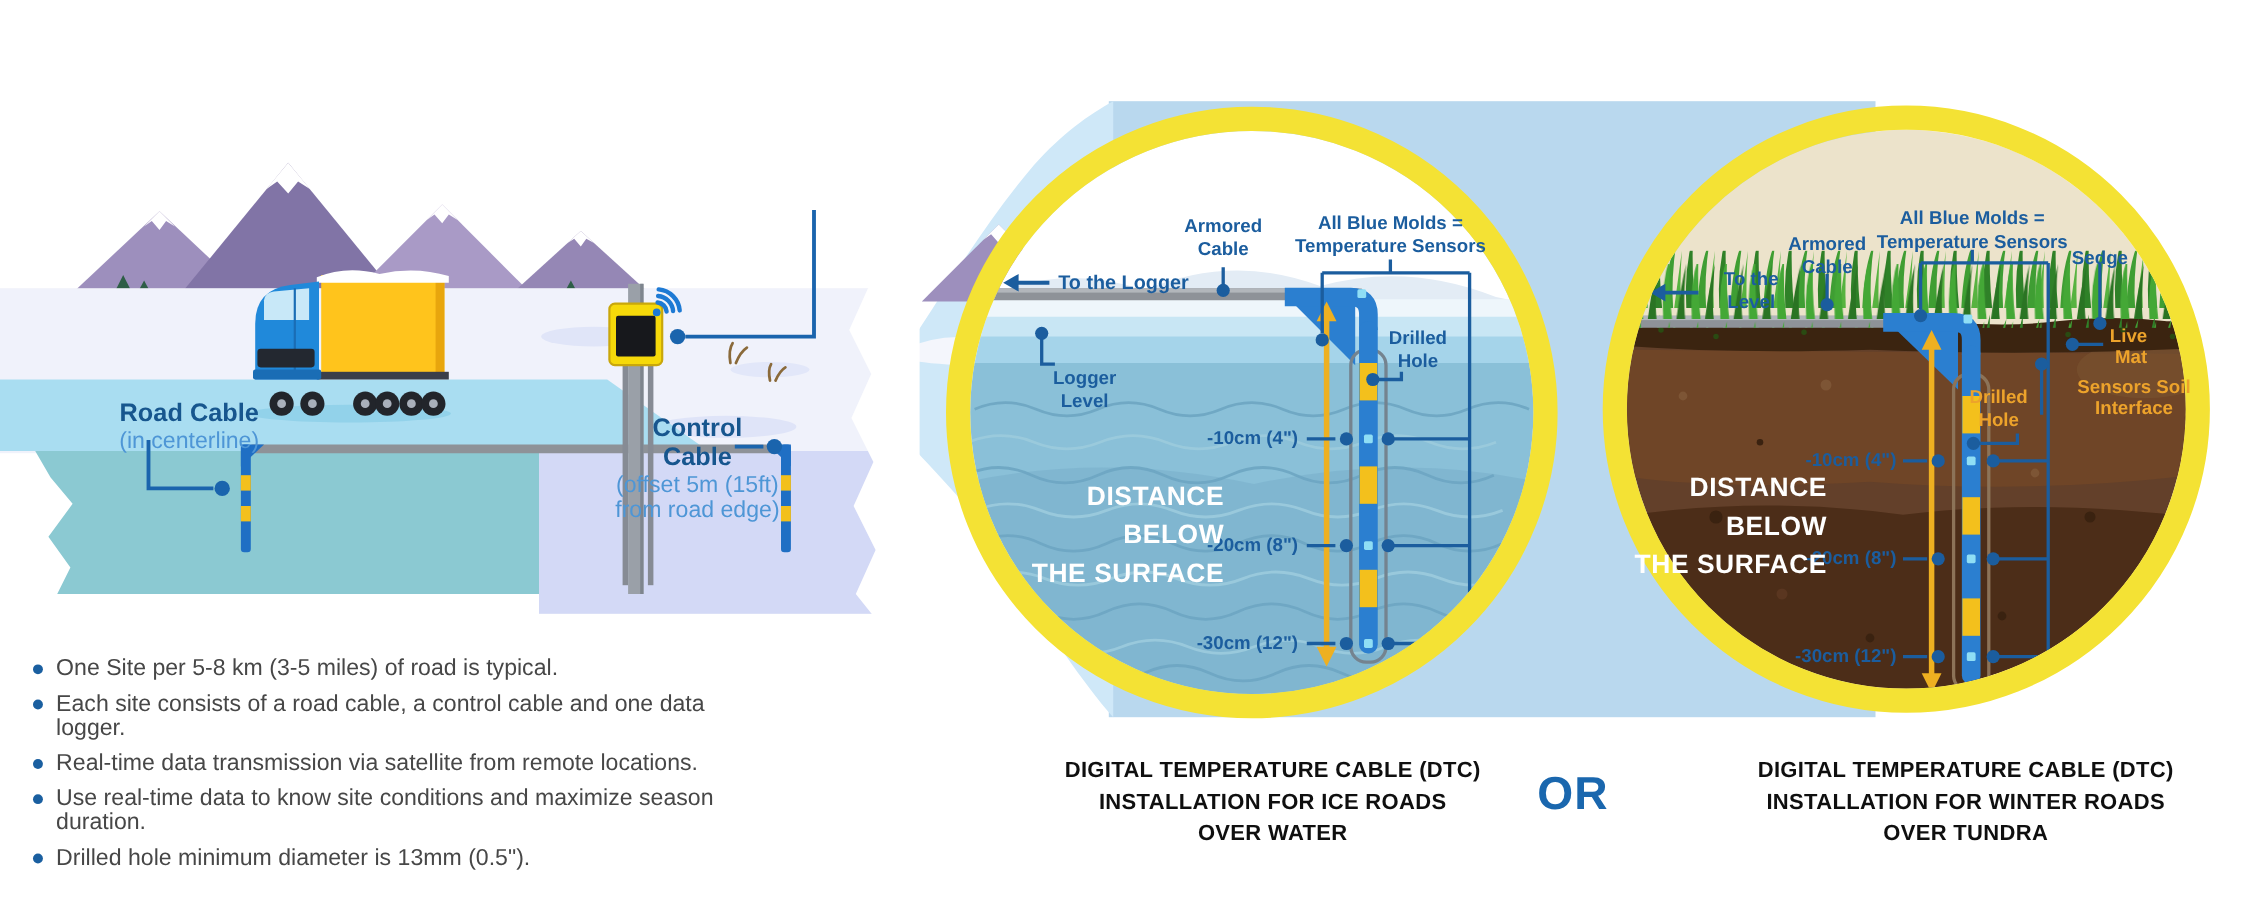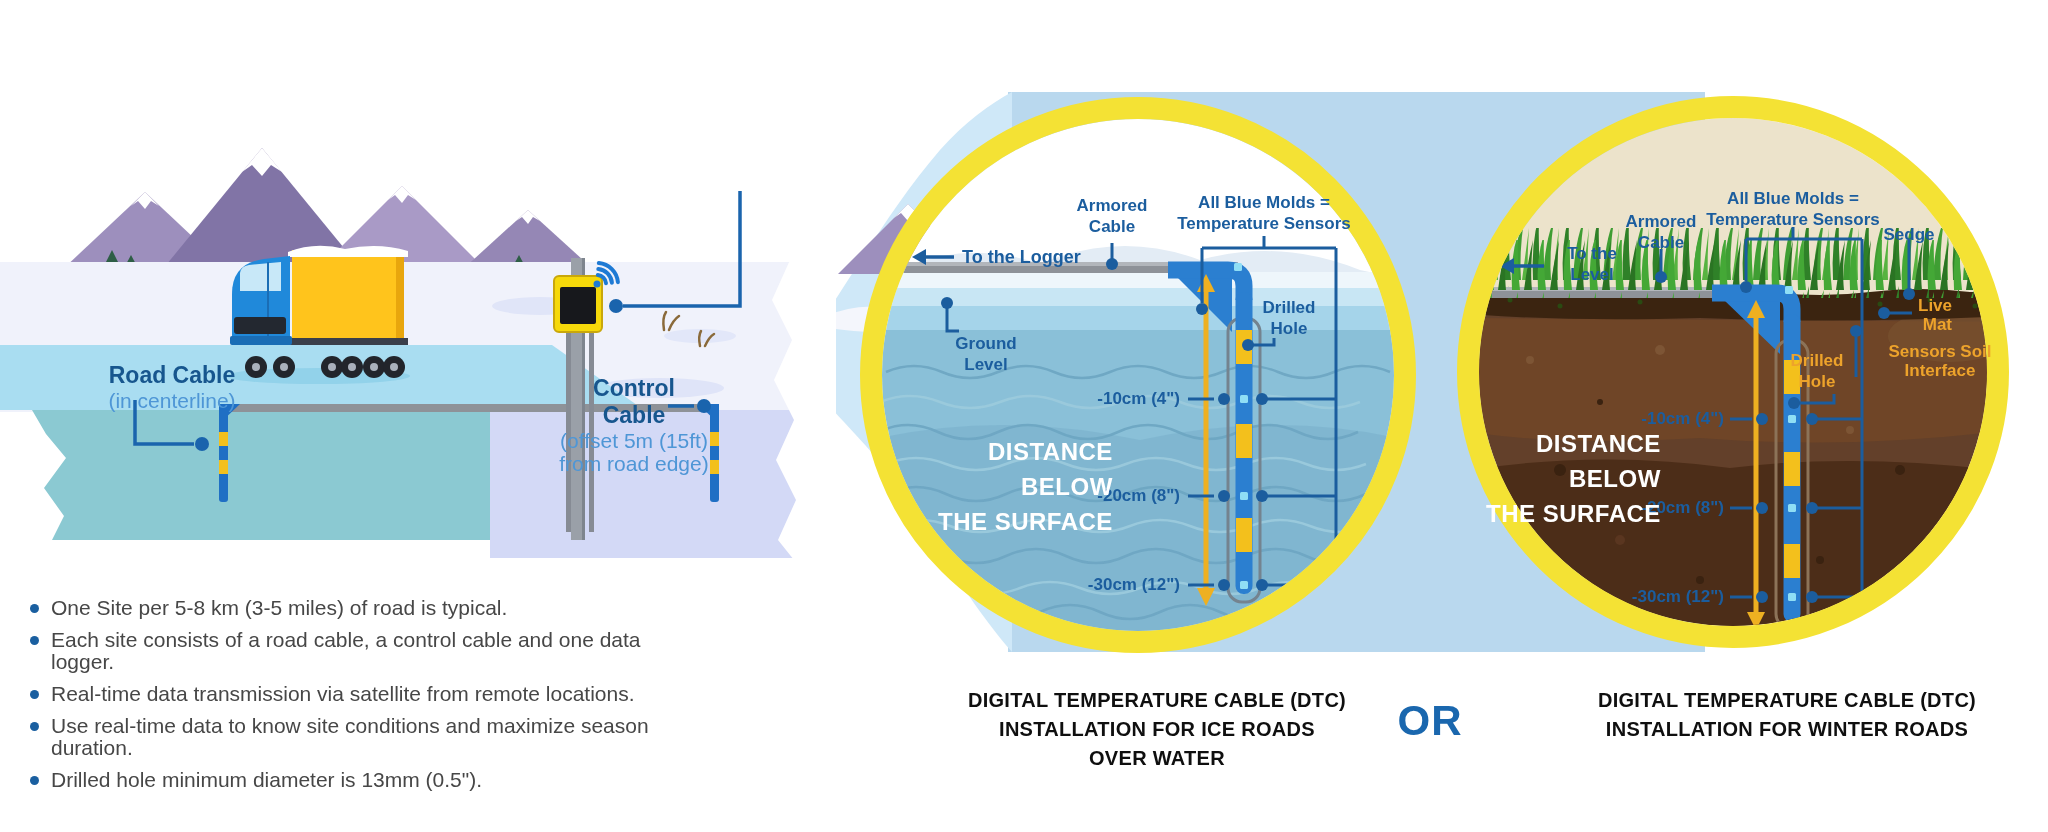--- a/index.html
+++ b/index.html
@@ -373,21 +373,21 @@
 <div class="t c lbl" style="left:1112px;top:195px">
   <div>Armored</div>
   <div>Cable</div>
 </div>
 <div class="t c lbl" style="left:1264px;top:192px">
   <div>All Blue Molds =</div>
   <div>Temperature Sensors</div>
 </div>
 <div class="t lbl" style="left:962px;top:247px;font-size:18px">To the Logger</div>
 <div class="t c lbl" style="left:986px;top:333px">
-  <div>Ground</div>
+  <div>Logger</div>
   <div>Level</div>
 </div>
 <div class="t c lbl" style="left:1289px;top:297px">
   <div>Drilled</div>
   <div>Hole</div>
 </div>
 <div class="t depth" style="right:868px;top:389px">-10cm (4")</div>
 <div class="t depth" style="right:868px;top:486px">-20cm (8")</div>
 <div class="t depth" style="right:868px;top:575px">-30cm (12")</div>
 <div class="t dist" style="left:938px;top:434px">
@@ -432,15 +432,16 @@
 <div class="t depth gold" style="right:324px;top:498px">-20cm (8")</div>
 <div class="t depth gold" style="right:324px;top:587px">-30cm (12")</div>
 <div class="t dist" style="left:1486px;top:426px">
   <div>DISTANCE</div>
   <div>BELOW</div>
   <div>THE SURFACE</div>
 </div>
 <div class="t c cap" style="left:1754px;top:686px">
   <div>DIGITAL TEMPERATURE CABLE (DTC)</div>
   <div>INSTALLATION FOR WINTER ROADS</div>
+  <div>OVER TUNDRA</div>
 </div>
 
 </div>
 
 </body></html>

